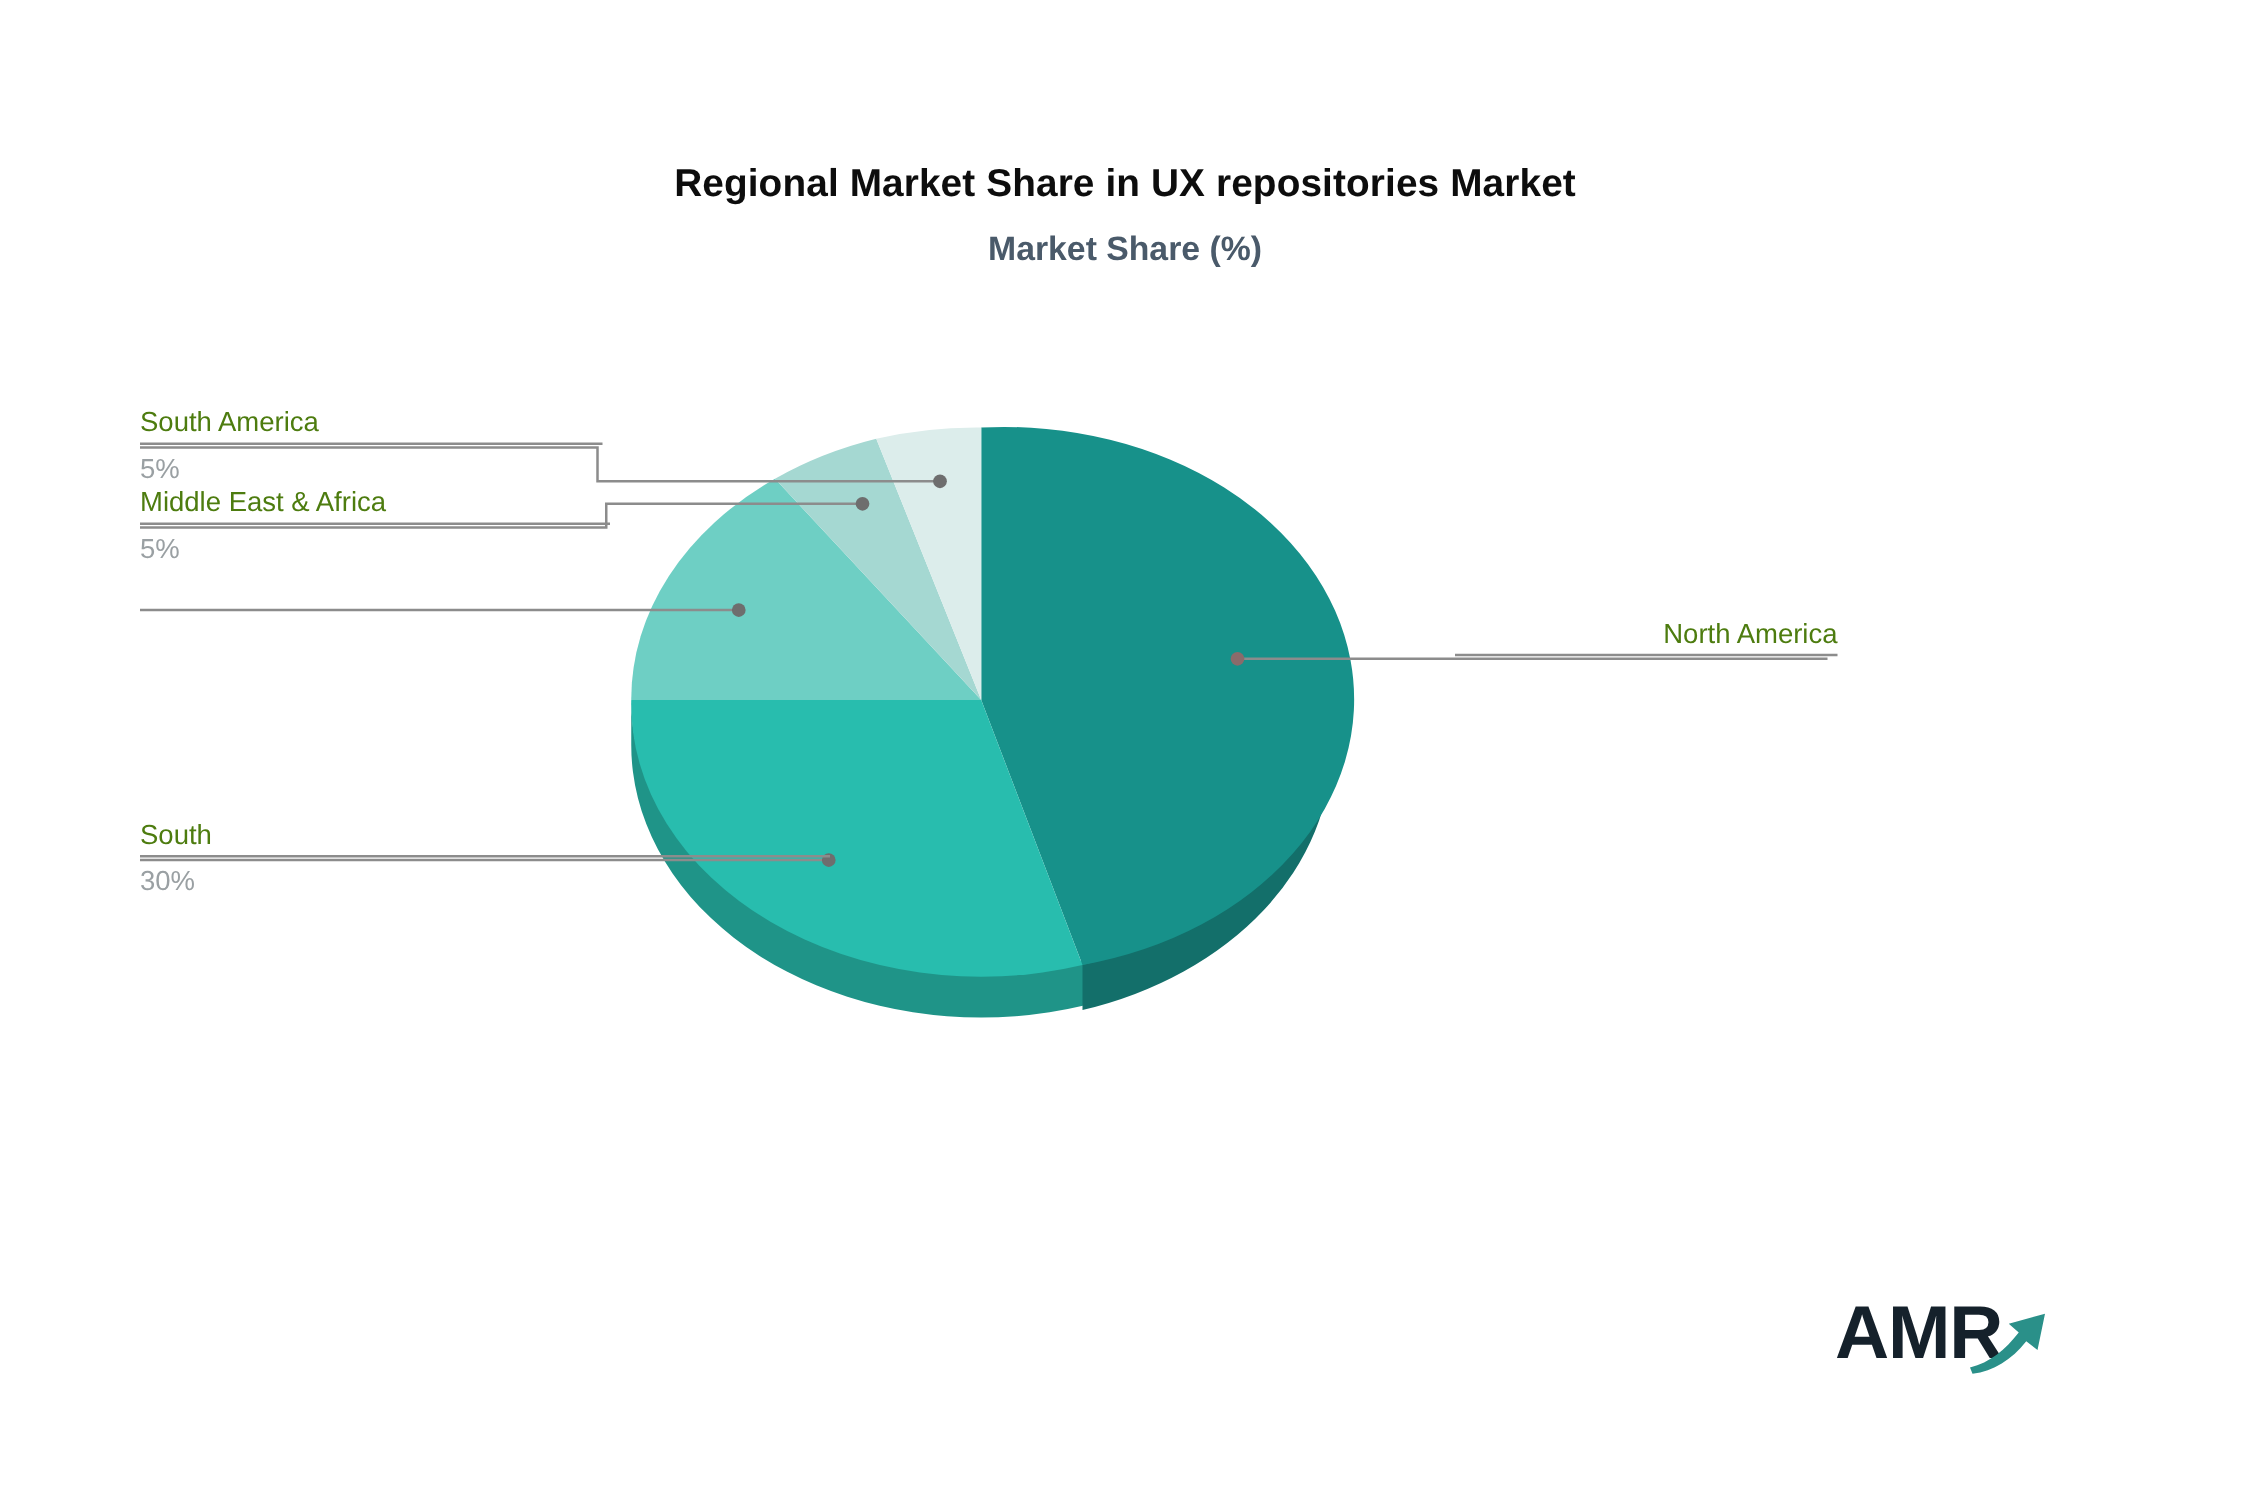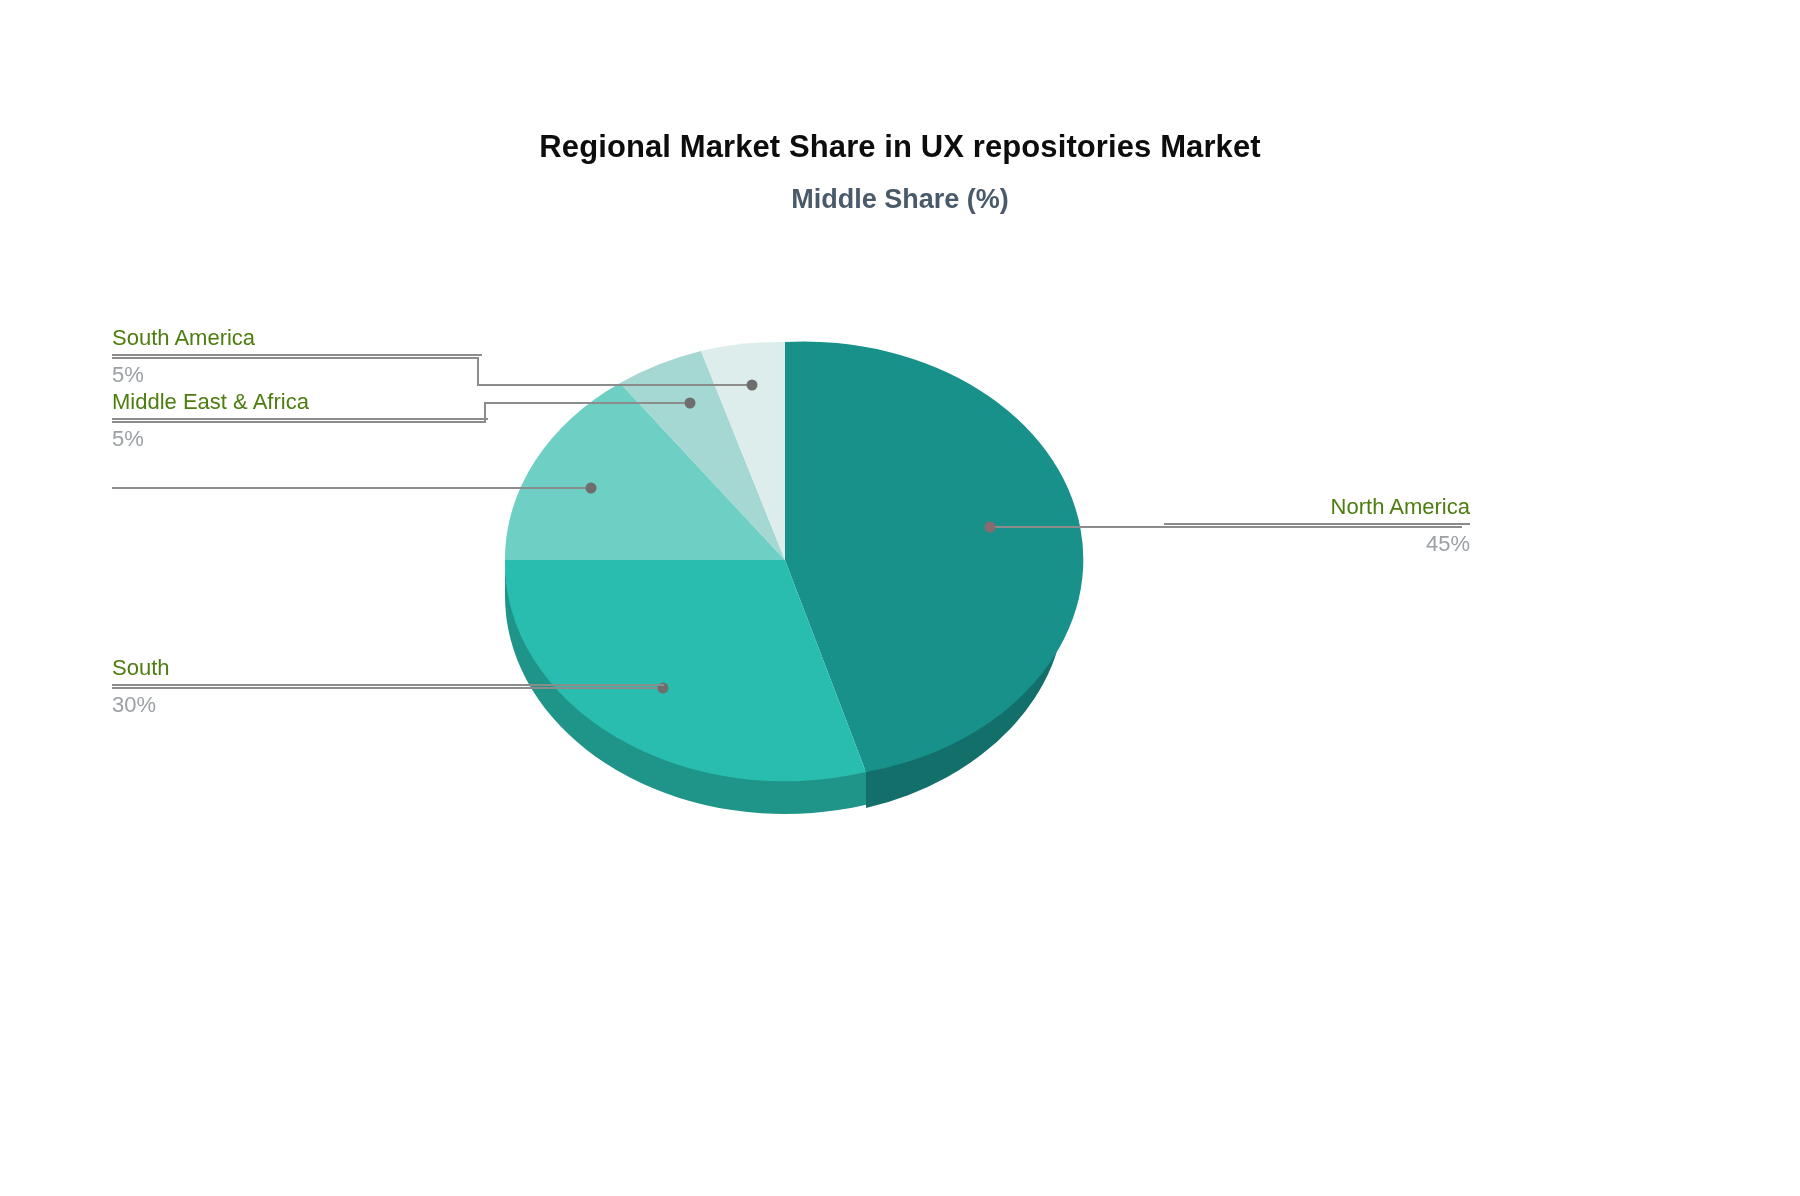--- a/index.html
+++ b/index.html
@@ -97,21 +97,21 @@
     height: 72px;
   }
 </style>
 </head>
 <body>
 
 <div id="canvas">
 
   <div class="title-block">
     <div id="chart-title">Regional Market Share in UX repositories Market</div>
-    <div id="chart-subtitle">Middle Share (%)</div>
+    <div id="chart-subtitle">Market Share (%)</div>
   </div>
 
   <div id="pie-area">
     <svg id="pie-svg" width="1800" height="1196" viewBox="0 0 1800 1196">
       <defs>
         <clipPath id="clip-below-center">
           <rect x="480" y="560" width="620" height="320"></rect>
         </clipPath>
       </defs>
 
@@ -179,18 +179,25 @@
 
     <div class="callout" style="left:112px; top:655px; width:552px;">
       <span class="lbl-name">South</span>
       <span class="lbl-rule"></span>
       <span class="lbl-value">30%</span>
     </div>
 
     <div class="callout right-align" style="left:1164px; top:494px; width:306px;">
       <span class="lbl-name">North America</span>
       <span class="lbl-rule"></span>
-      <span class="lbl-value">45%</span>
     </div>
   </div>
 
+  <div id="amr-logo">
+    <svg width="175" height="72" viewBox="0 0 175 72">
+      <text x="0" y="58" font-family="Liberation Sans, sans-serif" font-size="60" font-weight="bold" fill="#15212b" letter-spacing="-1">AMR</text>
+      <g>
+        <path fill="#2a9089" d="M 108,66 C 124,62 136,52 147,38 L 139,31 L 168,23 L 162,52 L 153,45 C 141,60 127,69 110,71 Z"></path>
+      </g>
+    </svg>
+  </div>
 
 </div>
 
 </body></html>

